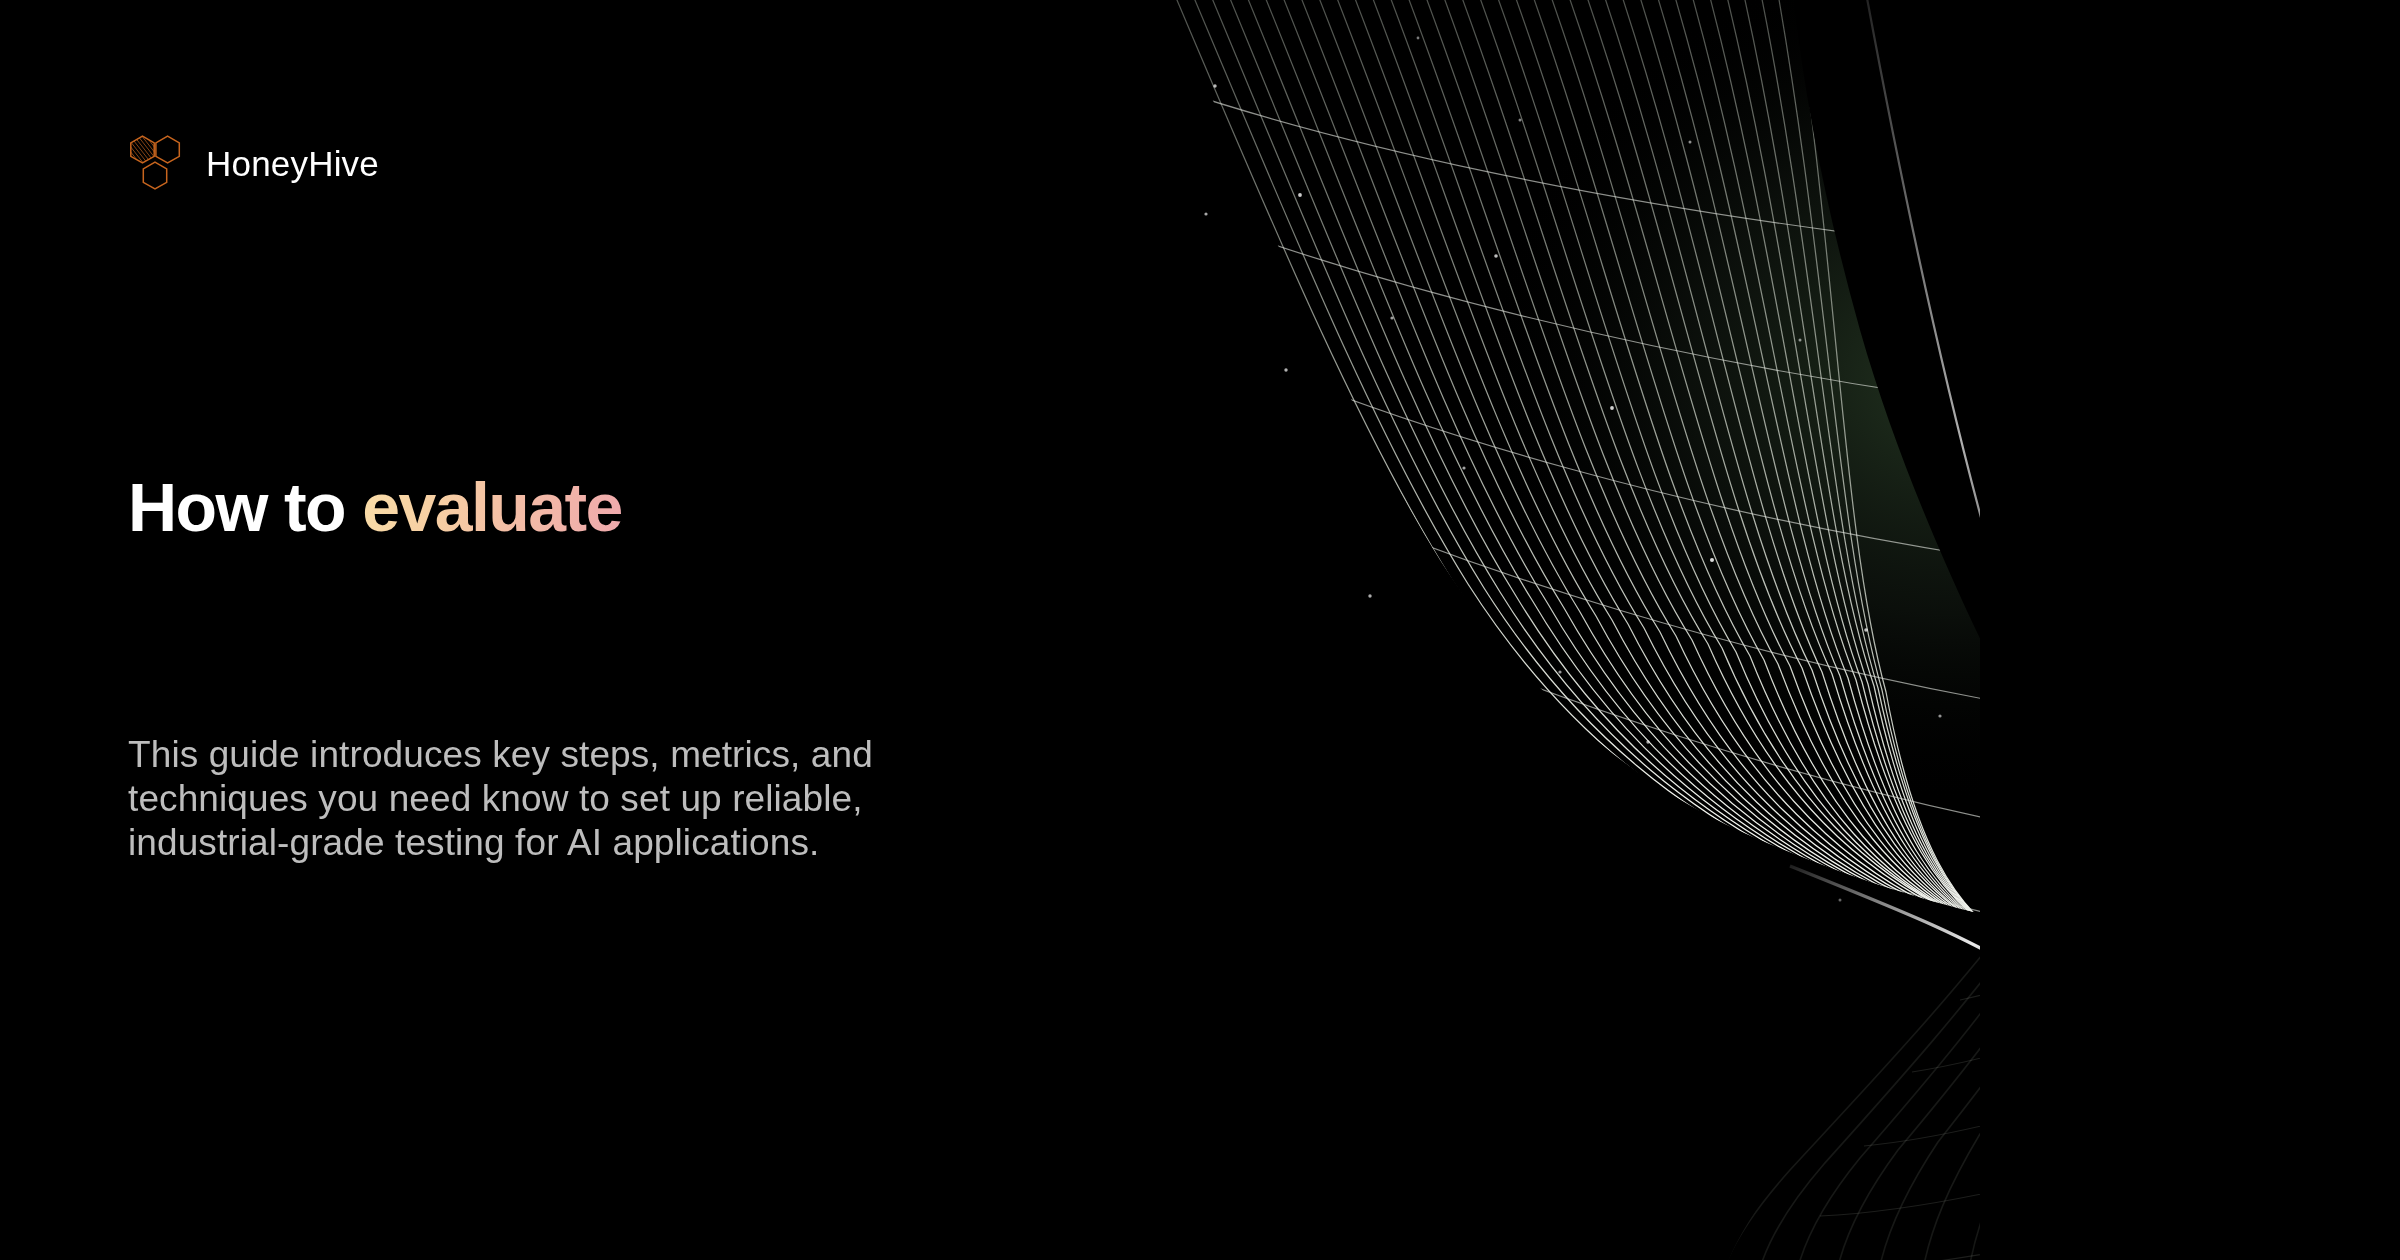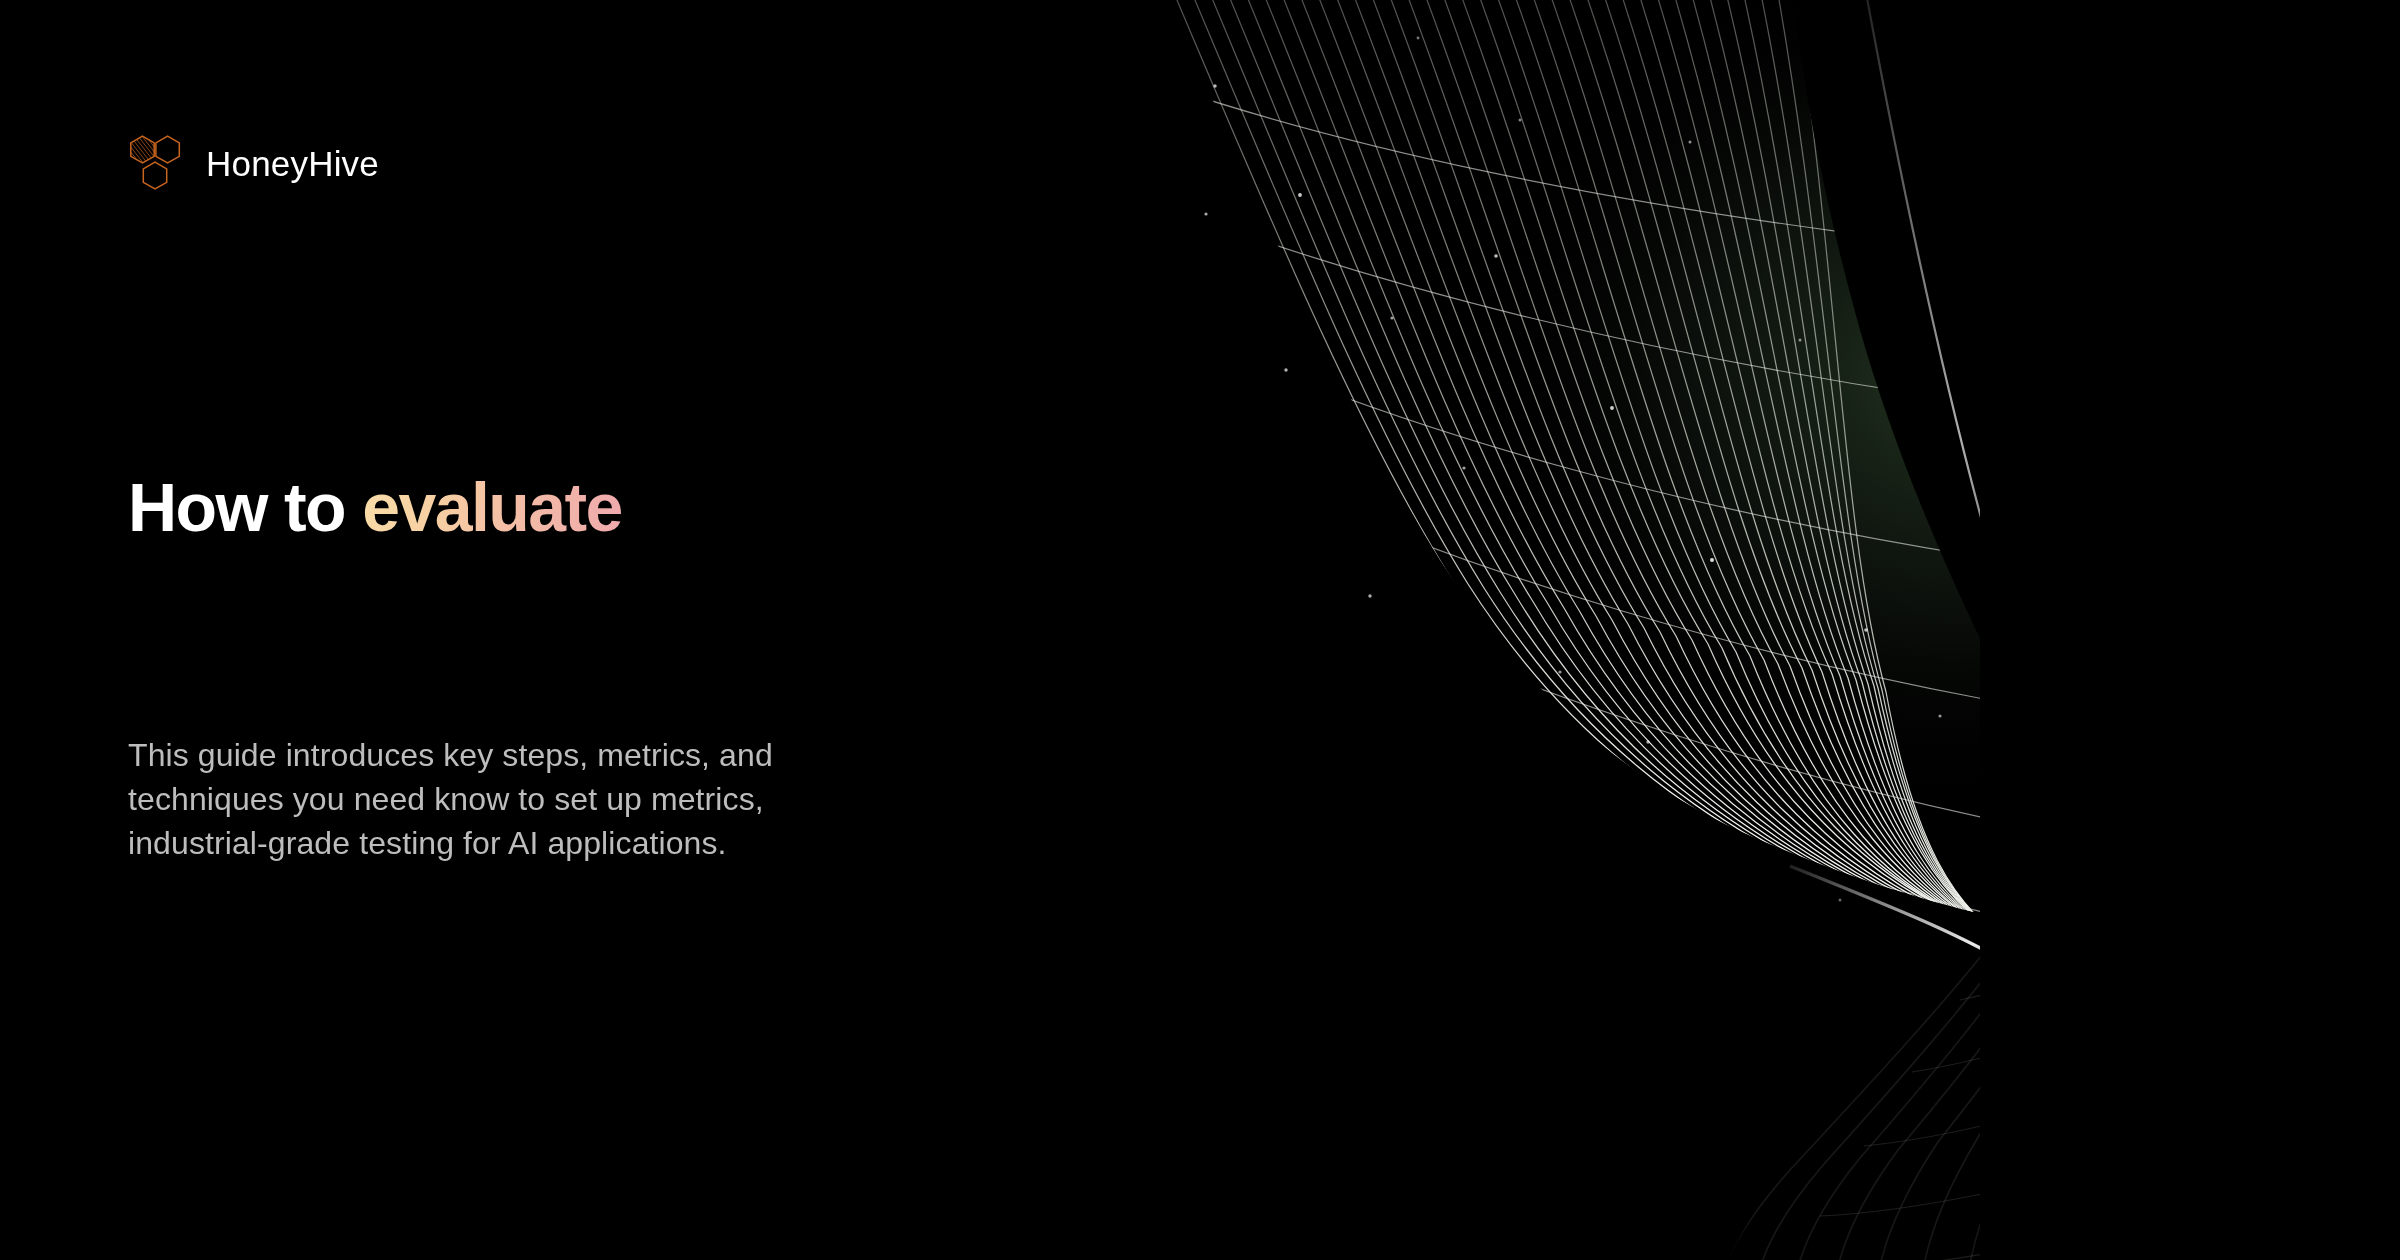--- a/index.html
+++ b/index.html
@@ -61,21 +61,21 @@
     color:transparent;
     -webkit-text-fill-color:transparent;
   }
 
   
   .subcopy {
     position:absolute;
     left:128px; top:733px;
     width:800px;
     color:#bdbdbd;
-    font-size:32px;
+    font-size:37px;
     font-weight:400;
     line-height:44px;
     letter-spacing:0.1px;
   }
   .subcopy span { display:block; }
 </style>
 </head>
 <body>
 
 <div class="page">
@@ -263,17 +263,17 @@
     </svg>
     <span class="brand-name">HoneyHive</span>
   </div>
 
   <h1 class="headline">
     <span><span>How to </span><span class="accent">evaluate</span></span><br>
   </h1>
 
   <p class="subcopy">
     <span>This guide introduces key steps, metrics, and</span>
-    <span>techniques you need know to set up metrics,</span>
+    <span>techniques you need know to set up reliable,</span>
     <span>industrial-grade testing for AI applications.</span>
   </p>
 
 </div>
 
 </body></html>

